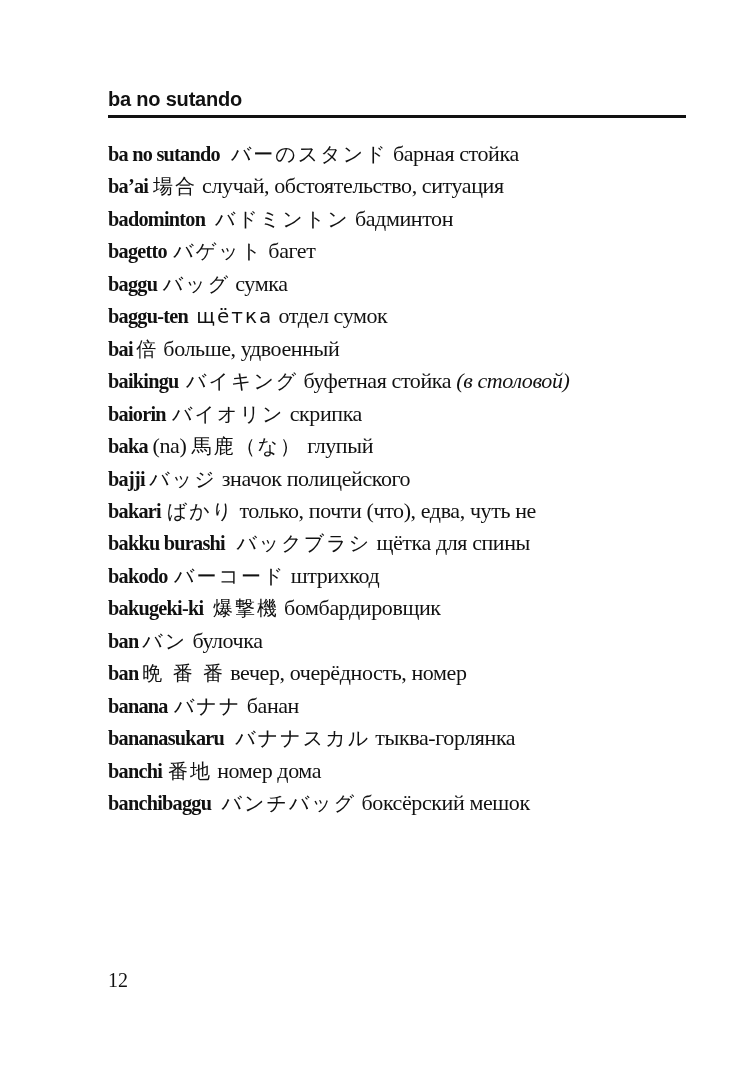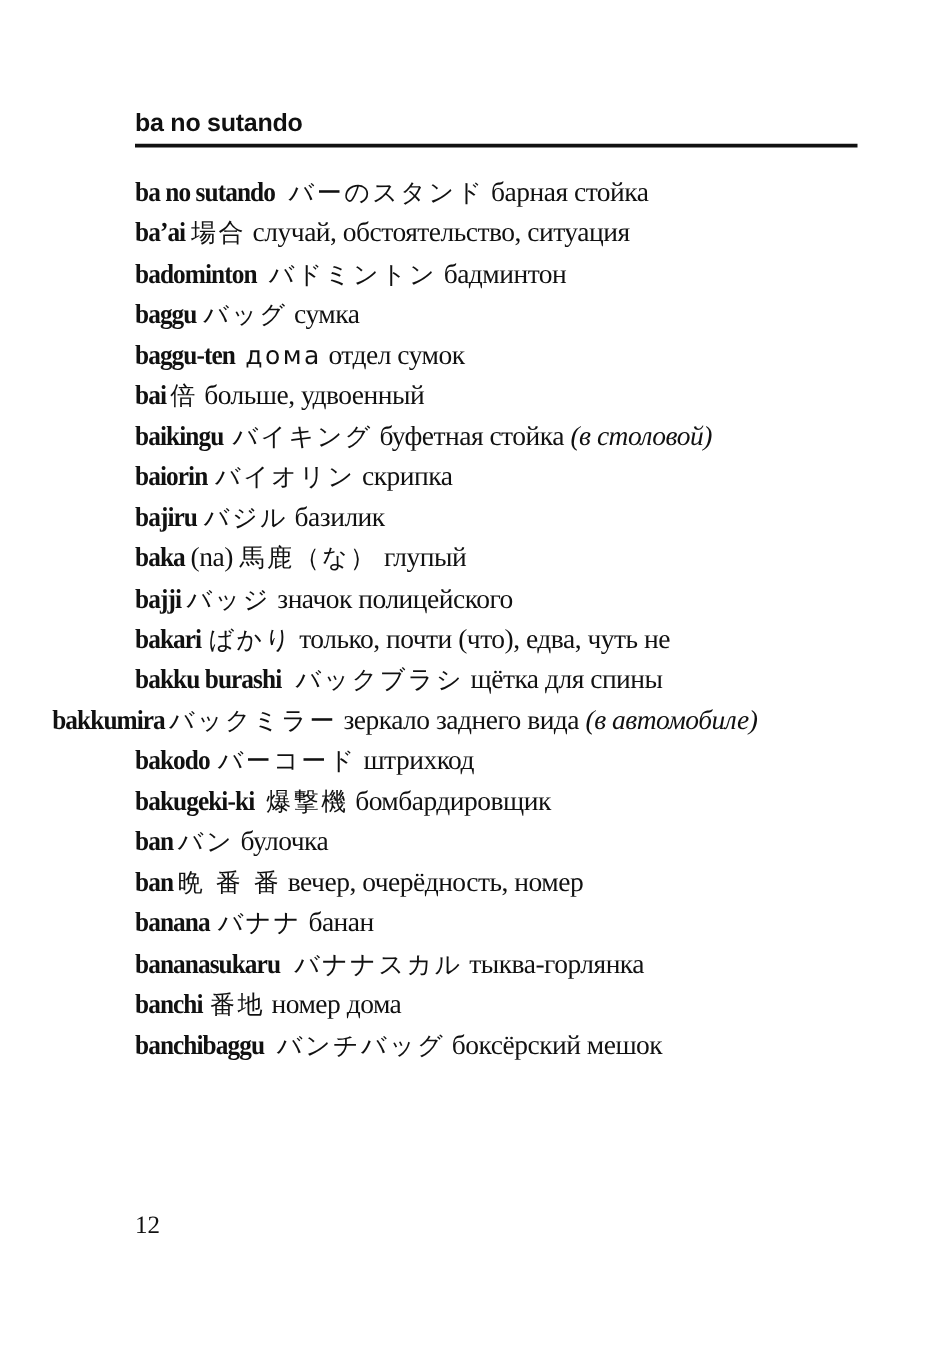--- a/index.html
+++ b/index.html
@@ -105,77 +105,71 @@
       <span class="hw">ba’ai</span>
       <span class="jp">場合</span>
       <span class="tr">случай, обстоятельство, ситуация</span>
     </div>
     <div class="entry">
       <span class="hw">badominton</span>
       <span class="jp">バドミントン</span>
       <span class="tr">бадминтон</span>
     </div>
     <div class="entry">
+      <span class="hw">bagetto</span>
+      <span class="jp">バゲット</span>
+      <span class="tr">багет</span>
+    </div>
+    <div class="entry">
       <span class="hw">baggu</span>
       <span class="jp">バッグ</span>
       <span class="tr">сумка</span>
     </div>
     <div class="entry">
       <span class="hw">baggu-ten</span>
-      <span class="jp">дома</span>
+      <span class="jp">щётка</span>
       <span class="tr">отдел сумок</span>
     </div>
     <div class="entry">
       <span class="hw">bai</span>
       <span class="jp">倍</span>
       <span class="tr">больше, удвоенный</span>
     </div>
     <div class="entry">
       <span class="hw">baikingu</span>
       <span class="jp">バイキング</span>
       <span class="tr">буфетная стойка</span>
       <span class="tr it">(в столовой)</span>
     </div>
     <div class="entry">
       <span class="hw">baiorin</span>
       <span class="jp">バイオリン</span>
       <span class="tr">скрипка</span>
     </div>
     <div class="entry">
-      <span class="hw">bajiru</span>
-      <span class="jp">バジル</span>
-      <span class="tr">базилик</span>
-    </div>
-    <div class="entry">
       <span class="hw">baka</span>
       <span class="tr note">(na)</span>
       <span class="jp">馬鹿（な）</span>
       <span class="tr">глупый</span>
     </div>
     <div class="entry">
       <span class="hw">bajji</span>
       <span class="jp">バッジ</span>
       <span class="tr">значок полицейского</span>
     </div>
     <div class="entry">
       <span class="hw">bakari</span>
       <span class="jp">ばかり</span>
       <span class="tr">только, почти (что), едва, чуть не</span>
     </div>
     <div class="entry">
       <span class="hw">bakku burashi</span>
       <span class="jp">バックブラシ</span>
       <span class="tr">щётка для спины</span>
     </div>
-    <div class="entry wrap">
-      <span class="hw">bakkumira</span>
-      <span class="jp">バックミラー</span>
-      <span class="tr">зеркало заднего вида</span>
-      <span class="tr it">(в автомобиле)</span>
-    </div>
     <div class="entry">
       <span class="hw">bakodo</span>
       <span class="jp">バーコード</span>
       <span class="tr">штрихкод</span>
     </div>
     <div class="entry">
       <span class="hw">bakugeki-ki</span>
       <span class="jp">爆撃機</span>
       <span class="tr">бомбардировщик</span>
     </div>

